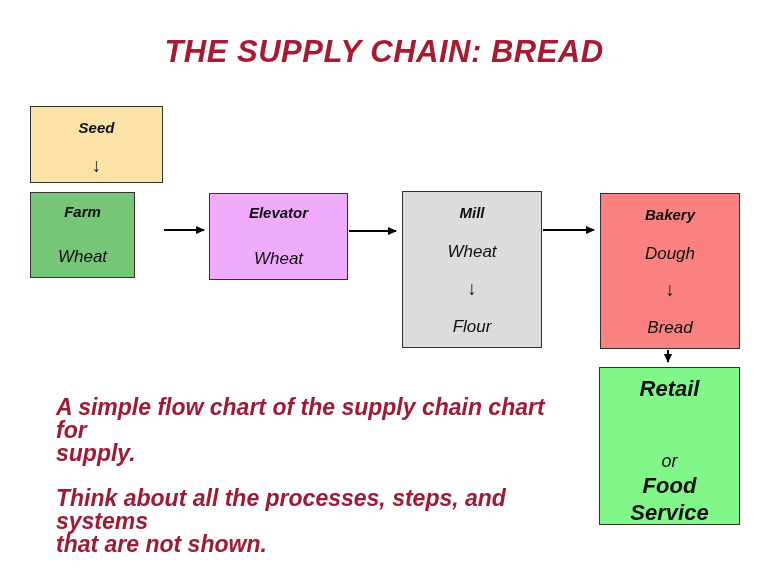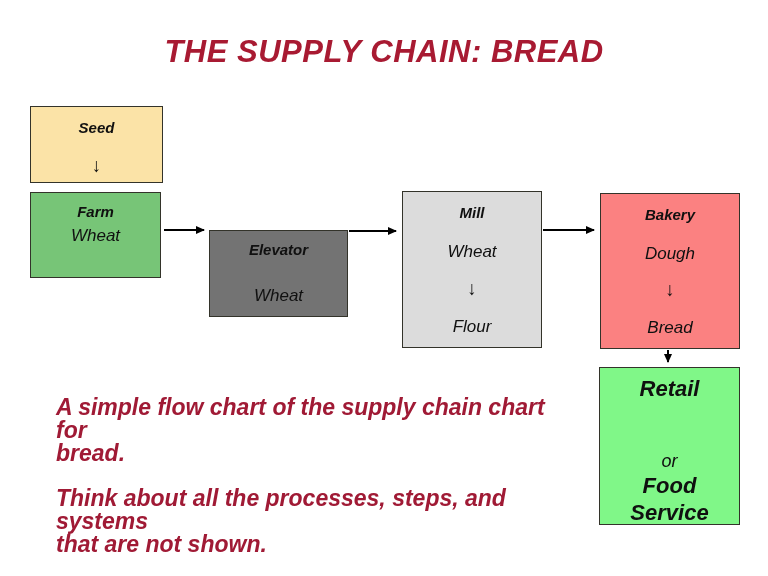--- a/index.html
+++ b/index.html
@@ -15,22 +15,22 @@
   .box{
     position:absolute; box-sizing:border-box; border:1px solid #33332a;
     display:flex; flex-direction:column; align-items:center;
     color:#101010;
   }
   .box-label{ font-weight:bold; font-style:italic; font-size:15px; line-height:26px;}
   .box-sub{ font-style:italic; font-size:17px; line-height:21px;}
   .glyph-arrow{ font-size:19px; line-height:24px; font-style:normal;}
   #box-seed{ left:30px; top:106px; width:133px; height:77px;
     justify-content:space-between; padding:8px 0 4px;}
-  #box-farm{ left:30px; top:192px; width:131px; height:86px;
-    justify-content:flex-start; padding:6px 0 10px;}
+  #box-farm{ left:30px; top:192px; width:105px; height:86px;
+    justify-content:space-between; padding:6px 0 10px;}
   #box-elevator{ left:209px; top:193px; width:139px; height:87px;
     justify-content:space-between; padding:6px 0 10px;}
   #box-mill{ left:402px; top:191px; width:140px; height:157px;
     justify-content:space-between; padding:8px 0 10px;gap:8px;}
   #box-bakery{ left:600px; top:193px; width:140px; height:156px;
     justify-content:space-between; padding:8px 0 10px;}
   #box-retail{ left:599px; top:367px; width:141px; height:158px;
     justify-content:space-between; padding:7px 0 10px;}
   #box-retail .box-label{ font-size:22px; line-height:27px;}
   .or-label{ font-style:italic; font-size:18px; line-height:22px;margin-top:48px;}
@@ -54,21 +54,21 @@
   <div class="box" id="box-seed" style="background-color: rgb(251, 227, 167);">
     <div class="box-label">Seed</div>
     <div class="glyph-arrow">↓</div>
   </div>
 
   <div class="box" id="box-farm" style="background-color: rgb(119, 197, 119);">
     <div class="box-label">Farm</div>
     <div class="box-sub">Wheat</div>
   </div>
 
-  <div class="box" id="box-elevator" style="background-color: #737373; margin-top: 37px;">
+  <div class="box" id="box-elevator" style="background-color: #f0abfc;">
     <div class="box-label">Elevator</div>
     <div class="box-sub">Wheat</div>
   </div>
 
   <div class="box" id="box-mill" style="background-color: rgb(220, 220, 220);">
     <div class="box-label">Mill</div>
     <div class="box-sub">Wheat</div>
     <div class="glyph-arrow">↓</div>
     <div class="box-sub">Flour</div>
   </div>
@@ -95,21 +95,21 @@
     </defs>
     <line x1="164" y1="230" x2="204" y2="230" marker-end="url(#ah)" style="stroke: rgb(0, 0, 0);"></line>
     <line x1="349" y1="231" x2="396" y2="231" marker-end="url(#ah)" style="stroke: rgb(0, 0, 0);"></line>
     <line x1="543" y1="230" x2="594" y2="230" marker-end="url(#ah)" style="stroke: rgb(0, 0, 0);"></line>
     <line x1="668" y1="350" x2="668" y2="362" marker-end="url(#ah)" style="stroke: rgb(0, 0, 0);"></line>
   </svg>
 
   <div class="caption" style="color: rgb(160, 26, 53);">
     <div class="para1">
       <div>A simple flow chart of the supply chain chart for</div>
-      <div>bread.</div>
+      <div>supply.</div>
     </div>
     <div class="para2">
       <div>Think about all the processes, steps, and systems</div>
       <div>that are not shown.</div>
     </div>
   </div>
 
 </div>
 
 </body></html>

